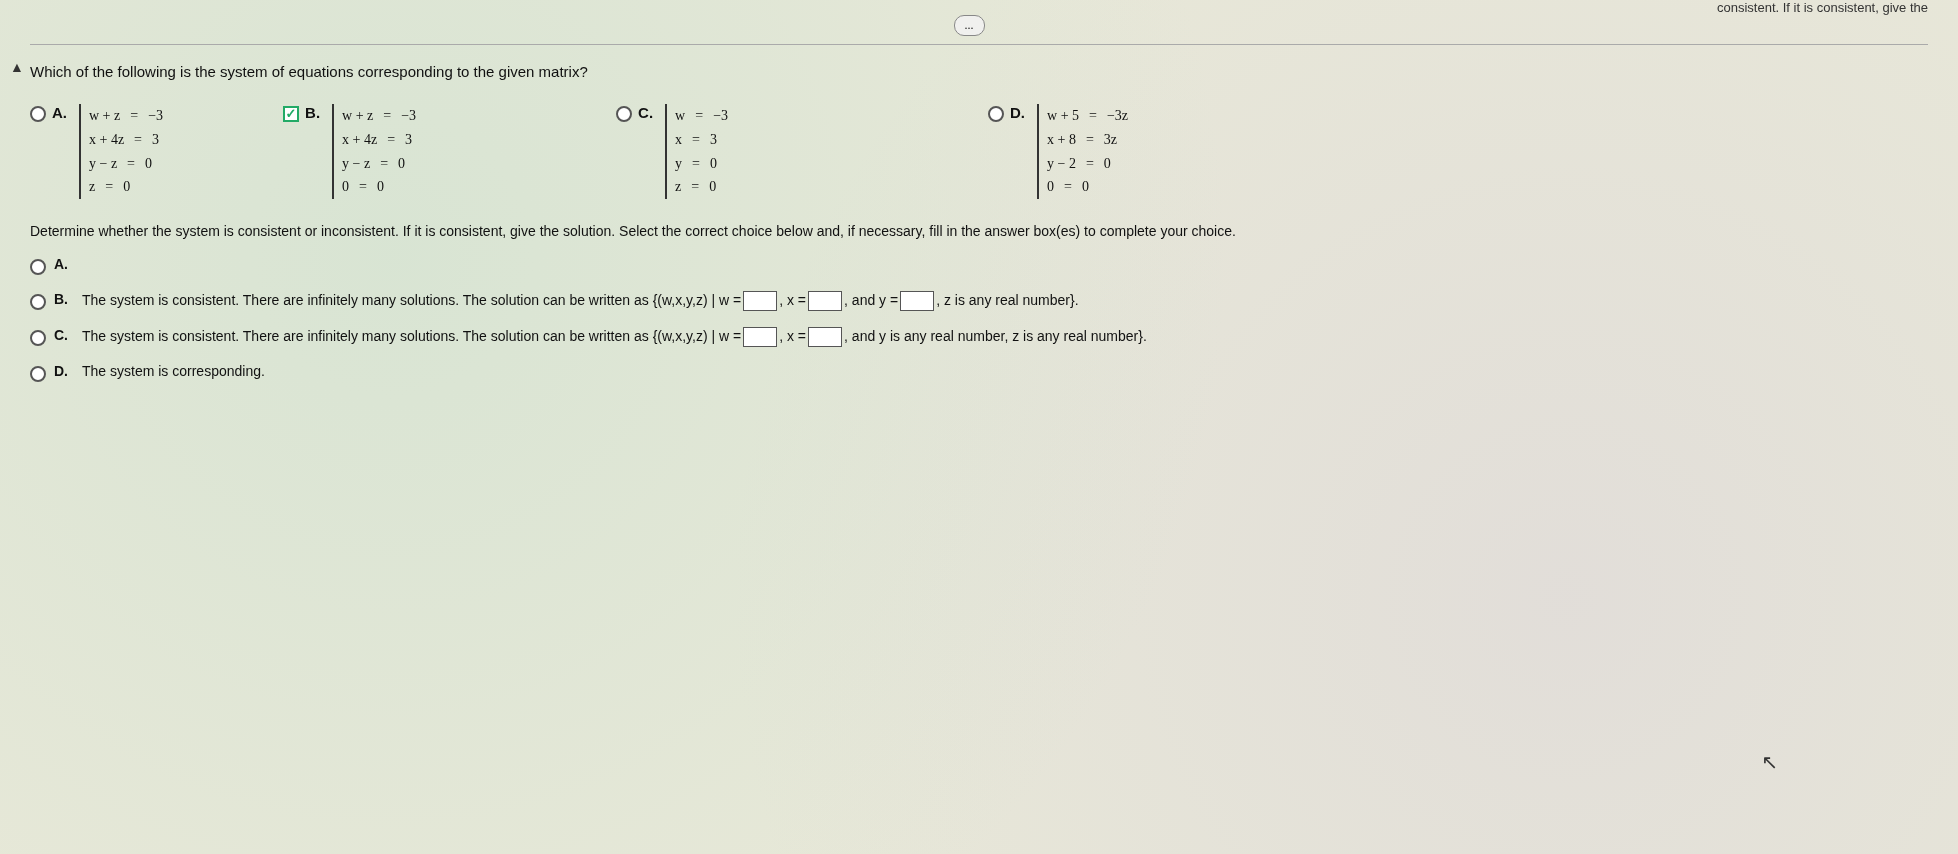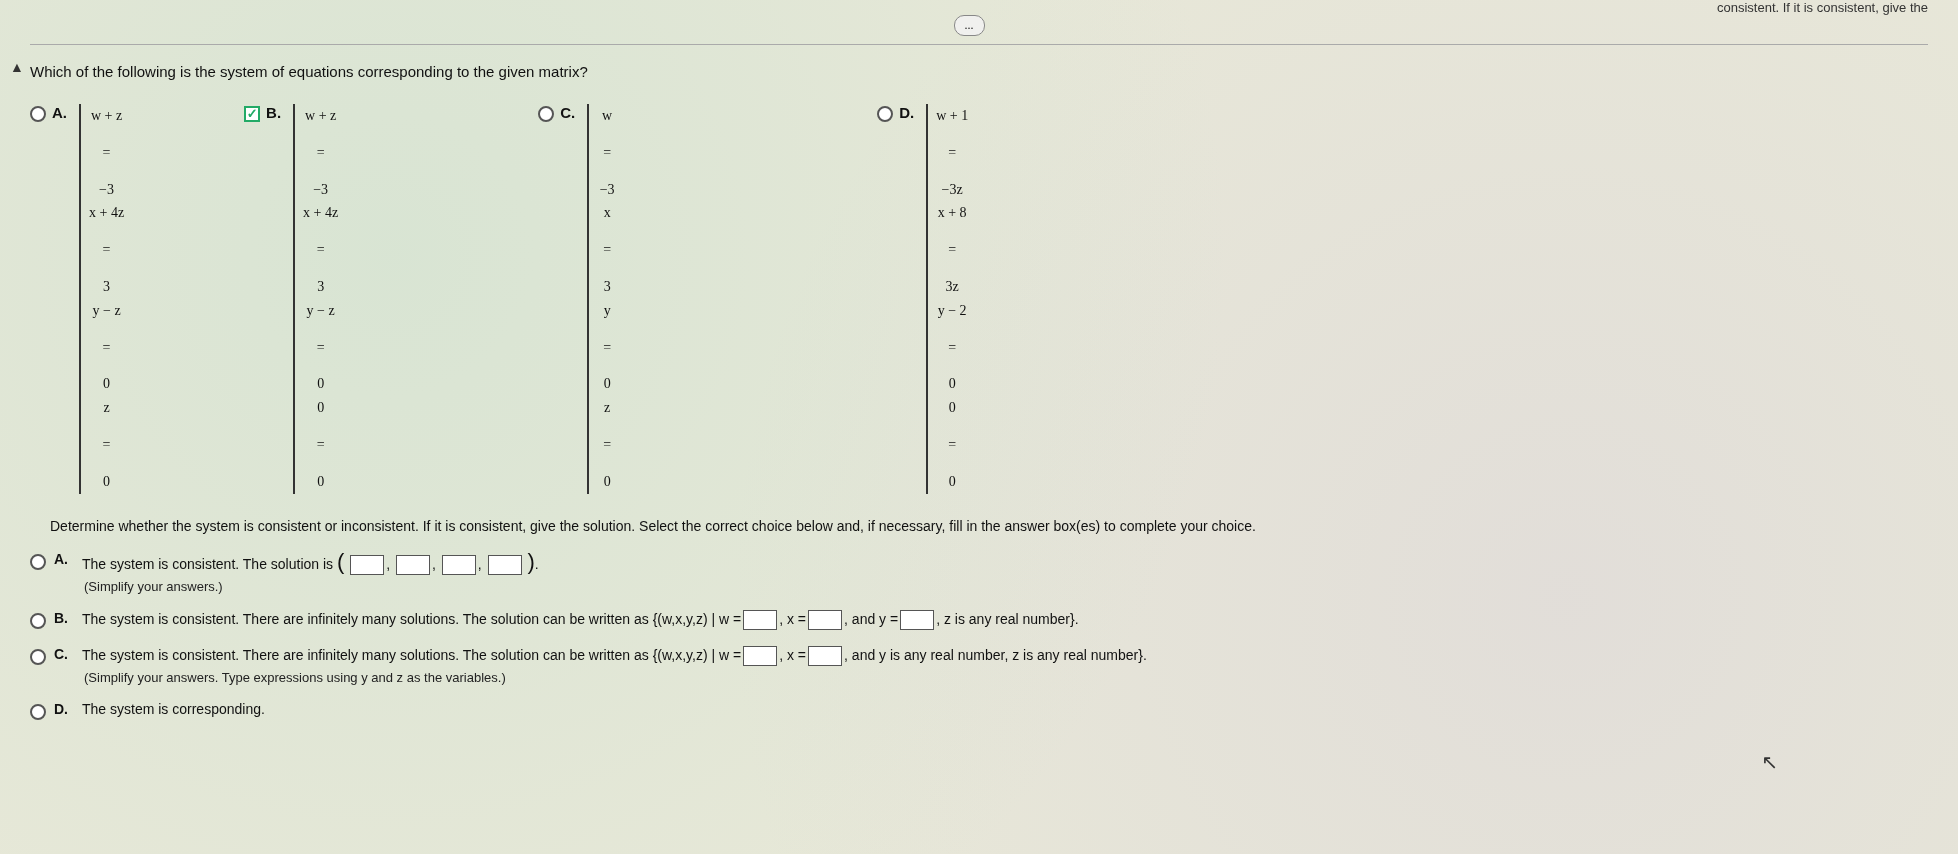--- a/index.html
+++ b/index.html
@@ -88,34 +88,32 @@
     .system-equations {
       display: inline-block;
       border-left: 2px solid #333;
       padding-left: 8px;
       margin-left: 2px;
       line-height: 1.7;
       font-size: 14px;
     }
     .eq-row {
       display: flex;
-      gap: 13px;
+      gap: 4px;
       align-items: center;
       white-space: nowrap;
-      flex-direction: column;
     }
     .determine-section {
       margin-bottom: 16px;
     }
     .determine-text {
       font-size: 14px;
       font-family: Arial, sans-serif;
       margin-bottom: 14px;
       line-height: 1.5;
-      margin-left: 20px;
     }
     .answer-option {
       display: flex;
       flex-direction: row;
       align-items: flex-start;
       gap: 8px;
       margin-bottom: 16px;
       font-size: 14px;
       font-family: Arial, sans-serif;
     }
@@ -267,21 +265,21 @@
             <span>0</span>
           </div>
       </div>
     </div>
 
     <div class="option-block" style="margin-left:200px;">
       <div class="radio-circle"></div>
       <span class="option-label">D.</span>
       <div class="system-equations">
         <div class="eq-row">
-            <span>w + 1</span>
+            <span>w + 5</span>
             <span style="margin:0 6px">=</span>
             <span>−3z</span>
           </div>
         <div class="eq-row">
             <span>x + 8</span>
             <span style="margin:0 6px">=</span>
             <span>3z</span>
           </div>
         <div class="eq-row">
             <span>y − 2</span>
@@ -297,52 +295,39 @@
     </div>
 
   </div>
 
   <div class="determine-section">
     <div class="determine-text">Determine whether the system is consistent or inconsistent. If it is consistent, give the solution. Select the correct choice below and, if necessary, fill in the answer box(es) to complete your choice.</div>
 
     <div class="answer-option">
       <div class="radio-circle" style="margin-top:3px;"></div>
       <span class="answer-option-label">A.</span>
-      <div class="answer-option-content">
-        <div>
-          The system is consistent. The solution is 
-          <span class="big-paren">(</span>
-          <span class="answer-box"></span>,
-          <span class="answer-box"></span>,
-          <span class="answer-box"></span>,
-          <span class="answer-box"></span>
-          <span class="big-paren">)</span>.
-        </div>
-        <div class="simplify-note">(Simplify your answers.)</div>
-      </div>
     </div>
 
     <div class="answer-option">
       <div class="radio-circle" style="margin-top:3px;"></div>
       <span class="answer-option-label">B.</span>
       <div class="answer-option-content">
         <div>
           The system is consistent. There are infinitely many solutions. The solution can be written as {(w,x,y,z) | w =<span class="answer-box"></span>, x =<span class="answer-box"></span>, and y =<span class="answer-box"></span>, z is any real number}.
         </div>
       </div>
     </div>
 
     <div class="answer-option">
       <div class="radio-circle" style="margin-top:3px;"></div>
       <span class="answer-option-label">C.</span>
       <div class="answer-option-content">
         <div>
           The system is consistent. There are infinitely many solutions. The solution can be written as {(w,x,y,z) | w =<span class="answer-box"></span>, x =<span class="answer-box"></span>, <span>and</span> y is any real number, z is any real number}.
         </div>
-        <div class="simplify-note">(Simplify your answers. Type expressions using y and z as the variables.)</div>
       </div>
     </div>
 
     <div class="answer-option">
       <div class="radio-circle" style="margin-top:3px;"></div>
       <span class="answer-option-label">D.</span>
       <div class="answer-option-content">
         <div>The system is corresponding.</div>
       </div>
     </div>

